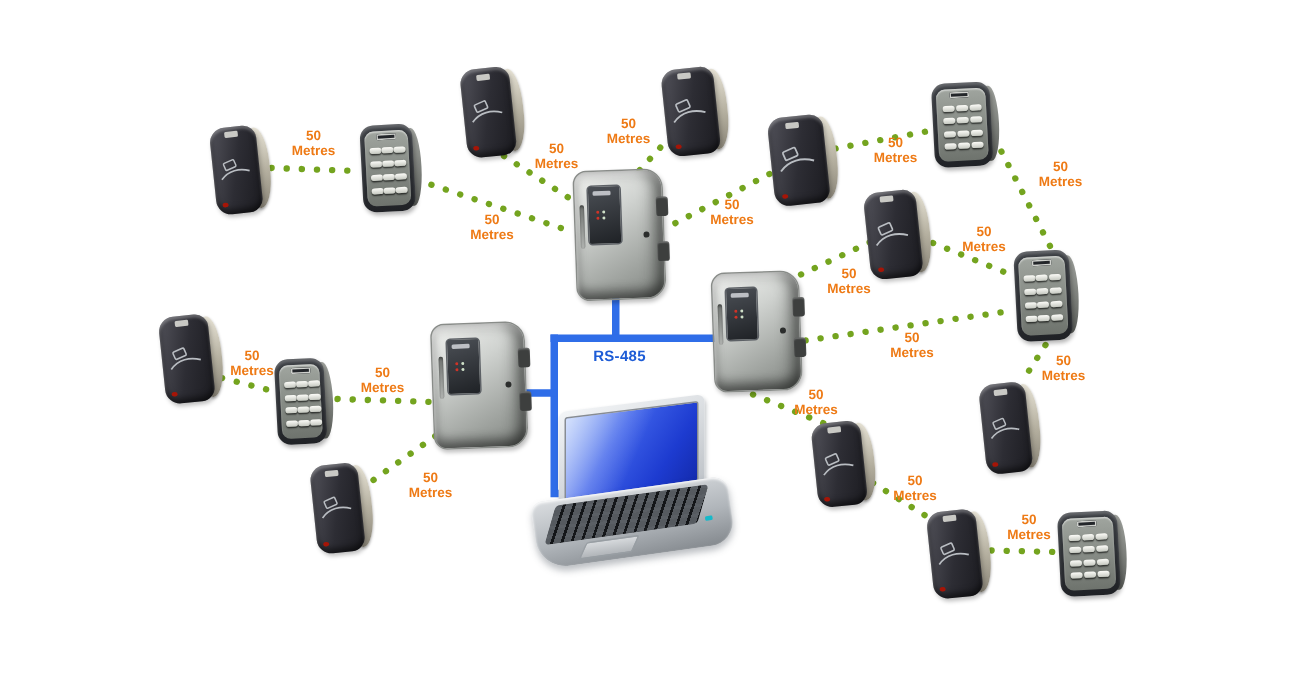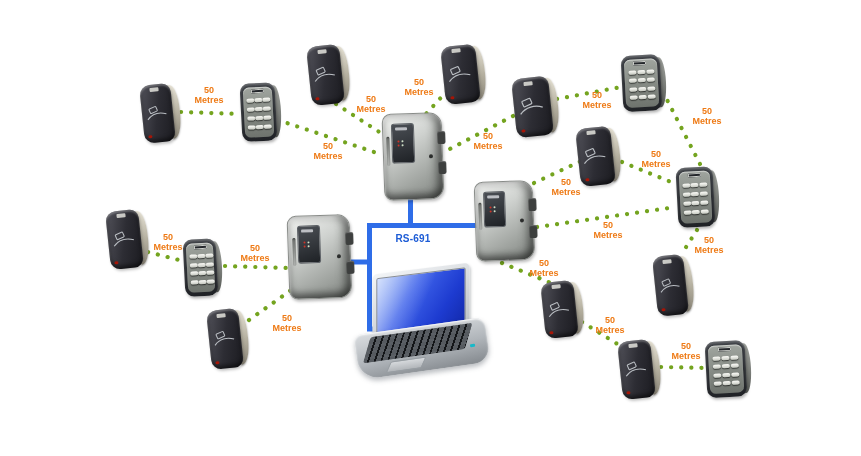--- a/index.html
+++ b/index.html
@@ -458,14 +458,14 @@
       </div>
       <div class="llabel" style="left: 255px; top: 253px; color: rgb(238, 122, 21);">
         <span>50</span>
         <span>Metres</span>
       </div>
       <div class="llabel" style="left: 287px; top: 323px; color: rgb(238, 122, 21);">
         <span>50</span>
         <span>Metres</span>
       </div>
     </div>
-  <div class="bus-label" id="busLabel" style="left: 413px; top: 238px; color: rgb(29, 92, 214);">RS-691</div>
+  <div class="bus-label" id="busLabel" style="left: 413px; top: 238px; color: rgb(29, 92, 214);">RS-485</div>
 </div>
 
 </body></html>

